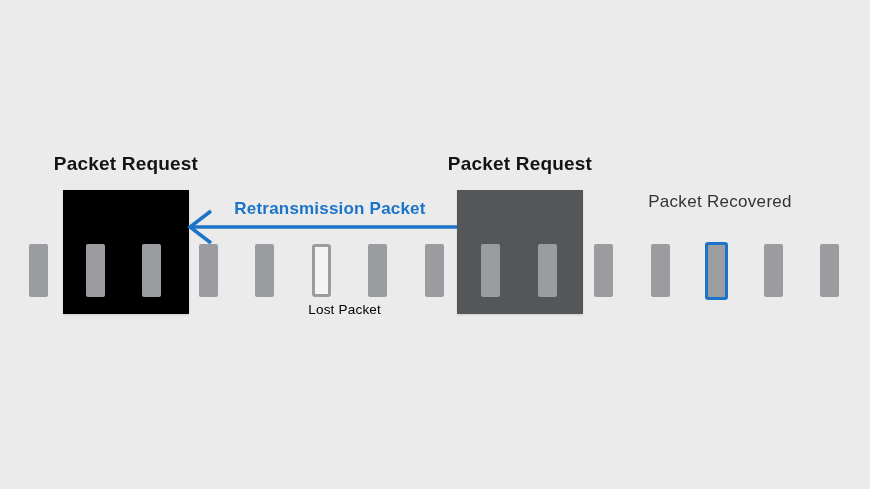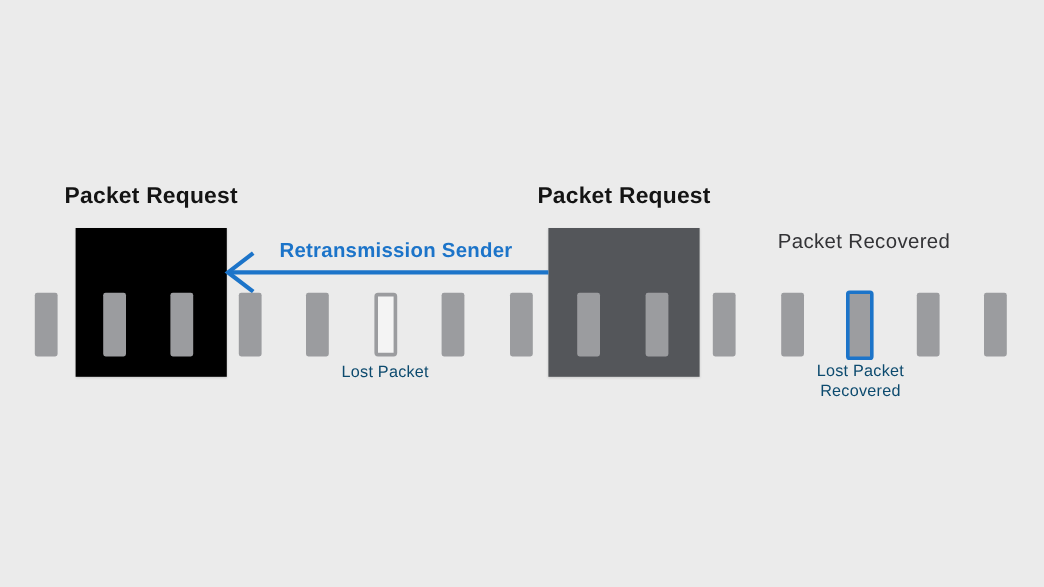--- a/index.html
+++ b/index.html
@@ -87,22 +87,22 @@
     top: 192px;
     width: 200px;
     text-align: center;
     font-size: 17px;
     color: #333336;
     letter-spacing: 0.3px;
   }
   .small-label {
     position: absolute;
     font-size: 13.5px;
-    color: #0c4a6e;
-    text-align: center;
+    color: #000000;
+    text-align: right;
     line-height: 17px;
     letter-spacing: 0.2px;
   }
   .lost-label {
     left: 261px;
     top: 301px;
     width: 120px;
   }
   .lost-recovered-label {
     left: 661px;
@@ -118,32 +118,31 @@
   <div class="title sender-title">Packet Request</div>
 
   <div class="title receiver-title">Packet Request</div>
 
   <div class="box sender-box"></div>
 
   <div class="box receiver-box"></div>
 
   <div id="packet-strip"></div>
 
-  <div class="retrans-label">Retransmission Sender</div>
+  <div class="retrans-label">Retransmission Packet</div>
 
   <svg class="arrow-svg" width="280" height="45" viewBox="0 0 280 45">
     <path d="M 6 22 H 272" stroke="#1c74c9" stroke-width="3.5" fill="none"></path>
     <path d="M 26 6 L 5 22 L 26 38" stroke="#1c74c9" stroke-width="3.5" fill="none" stroke-linejoin="miter"></path>
   </svg>
 
   <div class="small-label lost-label">Lost Packet</div>
 
   <div class="recovered-title">Packet Recovered</div>
 
-  <div class="small-label lost-recovered-label">Lost Packet Recovered</div>
 
 <div class="packet" style="left: 29px;"></div>
     <div class="packet" style="left: 85.5px;"></div>
     <div class="packet" style="left: 142px;"></div>
     <div class="packet" style="left: 198.5px;"></div>
     <div class="packet" style="left: 255px;"></div>
     <div class="packet lost" style="left: 311.5px;"></div>
     <div class="packet" style="left: 368px;"></div>
     <div class="packet" style="left: 424.5px;"></div>
     <div class="packet" style="left: 481px;"></div>

